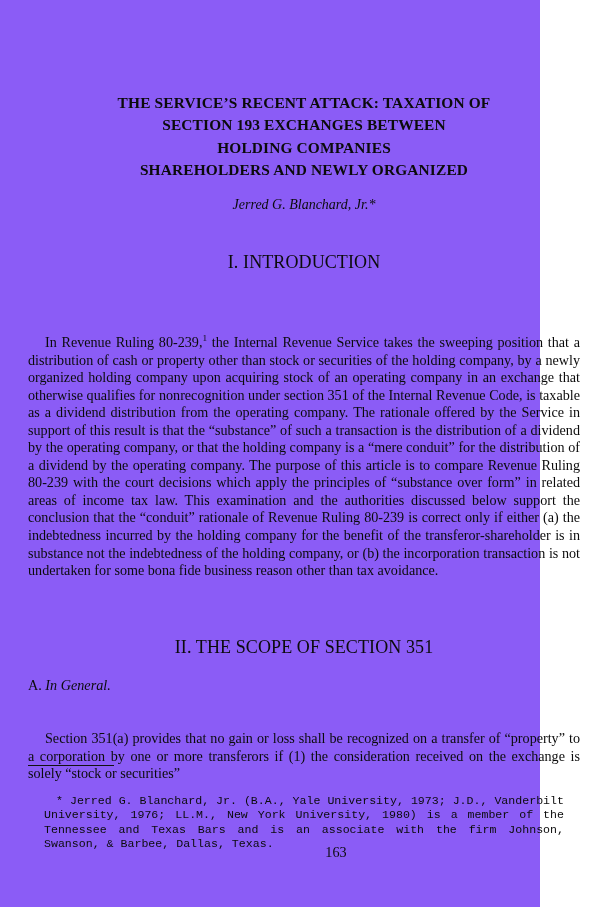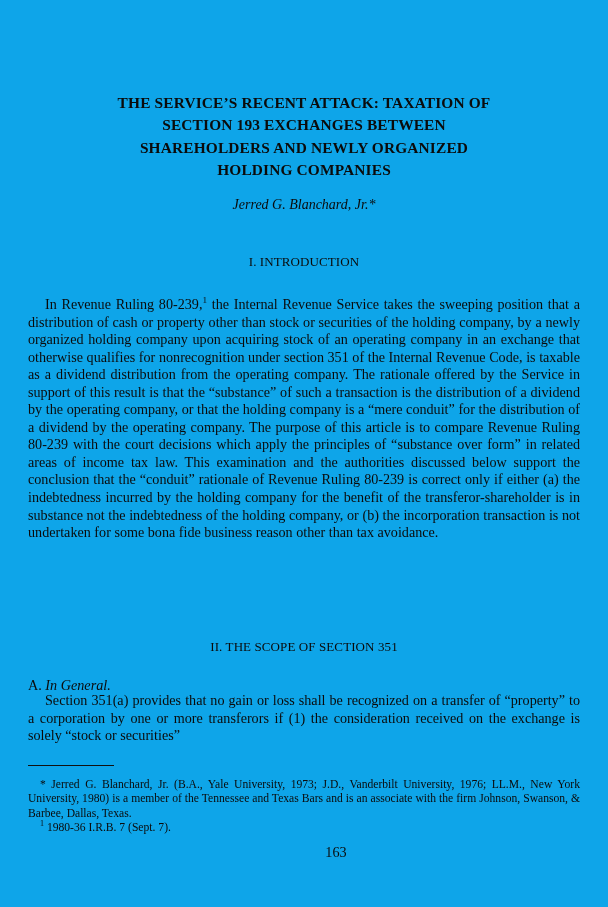--- a/index.html
+++ b/index.html
@@ -14,23 +14,23 @@
     overflow: hidden;
     font-family: "Liberation Serif", "DejaVu Serif", serif;
     color: #0b0b0b;
     -webkit-font-smoothing: none;
   }
 
   .page {
     position: absolute;
     left: 0;
     top: 0;
-    width: 608px;
+    width: 540px;
     height: 907px;
-    background: #0ea5e9;
+    background: #8b5cf6;
   }
 
   
   .title-block {
     position: absolute;
     left: 28px;
     top: 92px;
     width: 552px;
     text-align: center;
   }
@@ -53,21 +53,21 @@
     font-size: 14px;
     line-height: 18px;
   }
 
   
   .sec-heading {
     position: absolute;
     left: 28px;
     width: 552px;
     text-align: center;
-    font-size: 13px;
+    font-size: 18px;
     line-height: 18px;
     letter-spacing: 0.1px;
   }
   #heading-intro { top: 253px; }
   #heading-scope { top: 638px; }
 
   .sub-heading {
     position: absolute;
     left: 28px;
     top: 676px;
@@ -80,20 +80,21 @@
   
   .body-para {
     position: absolute;
     left: 28px;
     width: 552px;
     font-size: 14.15px;
     line-height: 17.55px;
     text-align: justify;
     text-justify: inter-word;
     hyphens: manual;
+    margin-top: 38px;
   }
   #para-intro { top: 296px; }
   #para-scope { top: 692px; }
   .body-para .indent { display: inline-block; width: 17px; }
 
   sup.fn-ref {
     font-size: 9.2px;
     vertical-align: super;
     line-height: 0;
   }
@@ -110,21 +111,22 @@
   .footnotes {
     position: absolute;
     left: 28px;
     top: 778px;
     width: 552px;
     font-size: 11.6px;
     line-height: 14.4px;
     text-align: justify;
   }
   .footnote {
-    margin: 0;
+    margin: 16px;
+    font-family: Liberation Mono, monospace;
   }
   .footnote .fn-indent { display: inline-block; width: 12px; }
   .footnote sup.fn-num {
     font-size: 8px;
     vertical-align: super;
     line-height: 0;
   }
 
   
   .page-number {
@@ -139,38 +141,37 @@
   }
 </style>
 </head>
 <body>
 
 <div class="page">
 
   <div class="title-block">
     <div class="title-line">THE SERVICE’S RECENT ATTACK: TAXATION OF</div>
     <div class="title-line">SECTION 193 EXCHANGES BETWEEN</div>
+    <div class="title-line">HOLDING COMPANIES</div>
     <div class="title-line">SHAREHOLDERS AND NEWLY ORGANIZED</div>
-    <div class="title-line">HOLDING COMPANIES</div>
   </div>
 
   <div class="author">Jerred G. Blanchard, Jr.*</div>
 
   <div class="sec-heading" id="heading-intro">I.  INTRODUCTION</div>
 
   <div class="body-para" id="para-intro"><span class="indent"></span><span>In Revenue Ruling 80-239,</span><sup class="fn-ref">1</sup><span> the Internal Revenue Service takes the sweeping position that a distribution of cash or property other than stock or securities of the holding company, by a newly organized holding company upon acquiring stock of an operating company in an exchange that other­wise qualifies for nonrecognition under section 351 of the Internal Reve­nue Code, is taxable as a dividend distribution from the operating com­pany. The rationale offered by the Service in support of this result is that the “substance” of such a transaction is the distribution of a dividend by the operating company, or that the holding company is a “mere conduit” for the distribution of a dividend by the operating company. The purpose of this article is to compare Revenue Ruling 80-239 with the court deci­sions which apply the principles of “substance over form” in related areas of income tax law. This examination and the authorities discussed below support the conclusion that the “conduit” rationale of Revenue Ruling 80-239 is correct only if either (a) the indebtedness incurred by the holding company for the benefit of the transferor-shareholder is in sub­stance not the indebtedness of the holding company, or (b) the incorpora­tion transaction is not undertaken for some bona fide business reason other than tax avoidance.</span></div>
 
   <div class="sec-heading" id="heading-scope">II.  THE SCOPE OF SECTION 351</div>
 
   <div class="sub-heading"><span class="sub-letter">A.</span>&nbsp;<span class="sub-title">In General.</span></div>
 
   <div class="body-para" id="para-scope"><span class="indent"></span><span>Section 351(a) provides that no gain or loss shall be recognized on a transfer of “property” to a corporation by one or more transferors if (1) the consideration received on the exchange is solely “stock or securities”</span></div>
 
   <div class="fn-rule"></div>
 
   <div class="footnotes">
     <p class="footnote"><span class="fn-indent"></span><span>*</span>&nbsp;<span>Jerred G. Blanchard, Jr. (B.A., Yale University, 1973; J.D., Vanderbilt University, 1976; LL.M., New York University, 1980) is a member of the Tennessee and Texas Bars and is an associate with the firm Johnson, Swanson, &amp; Barbee, Dallas, Texas.</span></p>
-    <p class="footnote"><span class="fn-indent"></span><sup class="fn-num">1</sup>&nbsp;<span>1980-36 I.R.B. 7 (Sept. 7).</span></p>
   </div>
 
   <div class="page-number">163</div>
 
 </div>
 
 </body></html>

